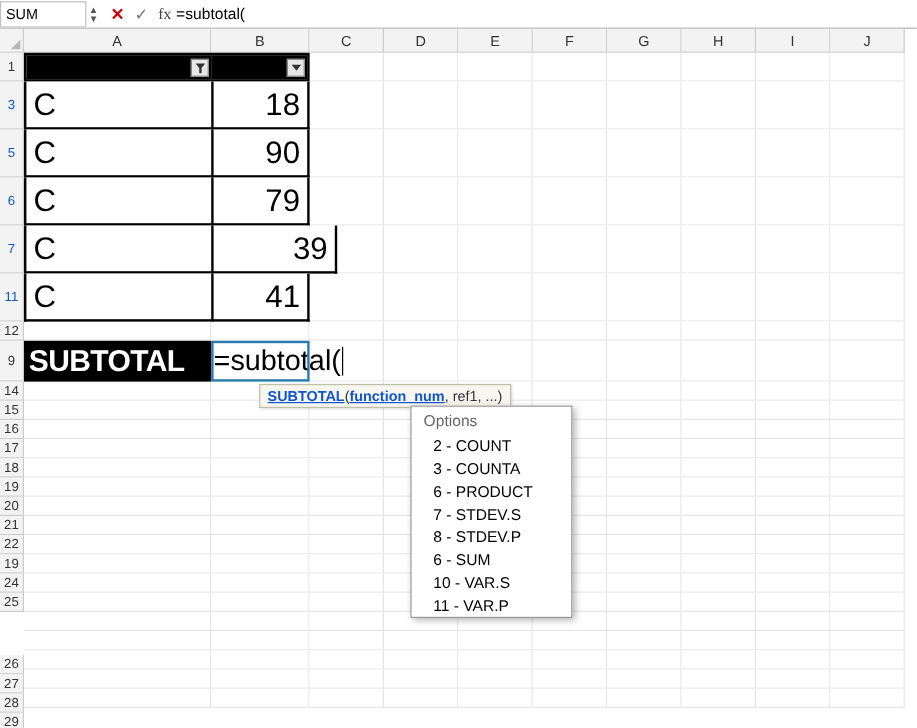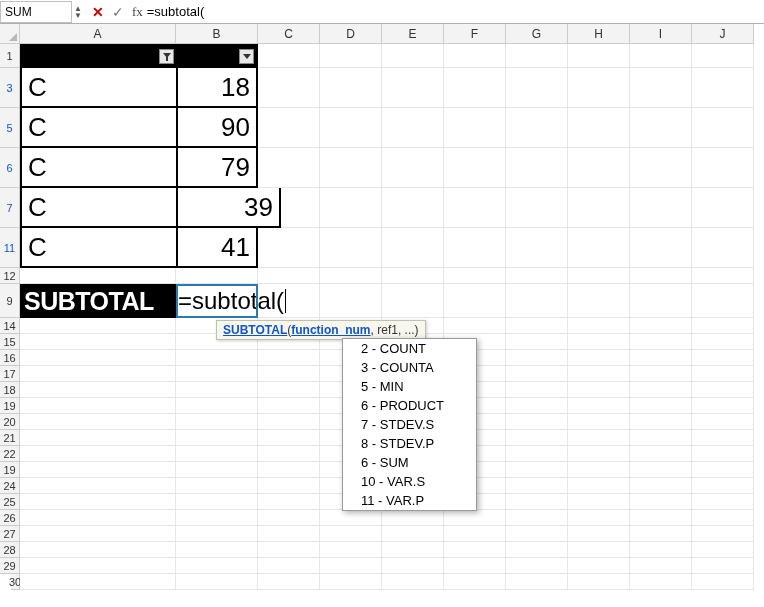--- a/index.html
+++ b/index.html
@@ -317,21 +317,21 @@
       <div class="row-h" style="height: 16px;">16</div>
       <div class="row-h" style="height: 16px;">17</div>
       <div class="row-h" style="height: 16px;">18</div>
       <div class="row-h" style="height: 16px;">19</div>
       <div class="row-h" style="height: 16px;">20</div>
       <div class="row-h" style="height: 16px;">21</div>
       <div class="row-h" style="height: 16px;">22</div>
       <div class="row-h" style="height: 16px;">19</div>
       <div class="row-h" style="height: 16px;">24</div>
       <div class="row-h" style="height: 16px;">25</div>
-      <div class="row-h" style="height: 16px;">26</div>
+      <div class="row-h" style="height: 16px; margin-top: 36px;">26</div>
       <div class="row-h" style="height: 16px;">27</div>
       <div class="row-h" style="height: 16px;">28</div>
       <div class="row-h" style="height: 16px;">29</div>
       <div class="row-h" style="height: 16px; margin-left: 11px;">30</div>
     </div>
   <div class="cells" id="cells">
       <div class="cell" style="left: 0px; top: 0px; width: 156px; height: 24px;"></div>
       <div class="cell" style="left: 156px; top: 0px; width: 82px; height: 24px;"></div>
       <div class="cell" style="left: 238px; top: 0px; width: 62px; height: 24px;"></div>
       <div class="cell" style="left: 300px; top: 0px; width: 62px; height: 24px;"></div>
@@ -629,24 +629,24 @@
     </div>
 
     <div class="marching" style="left:156px; top:240px; width:82px; height:34px;"></div>
   </div>
 
   <div class="fn-tip" style="left:216px; top:296px;">
     <span class="fn-name">SUBTOTAL</span>(<span class="arg-cur">function_num</span><span>, ref1, ...)</span>
   </div>
 
   <div class="options-pop" style="left:342px; top:314px;">
+    <div class="opt-title">Options</div>
     <div id="opts">
         <div class="opt">2 - COUNT</div>
         <div class="opt">3 - COUNTA</div>
-        <div class="opt">5 - MIN</div>
         <div class="opt">6 - PRODUCT</div>
         <div class="opt">7 - STDEV.S</div>
         <div class="opt">8 - STDEV.P</div>
         <div class="opt">6 - SUM</div>
         <div class="opt">10 - VAR.S</div>
         <div class="opt">11 - VAR.P</div>
       </div>
   </div>
 </div>
 

